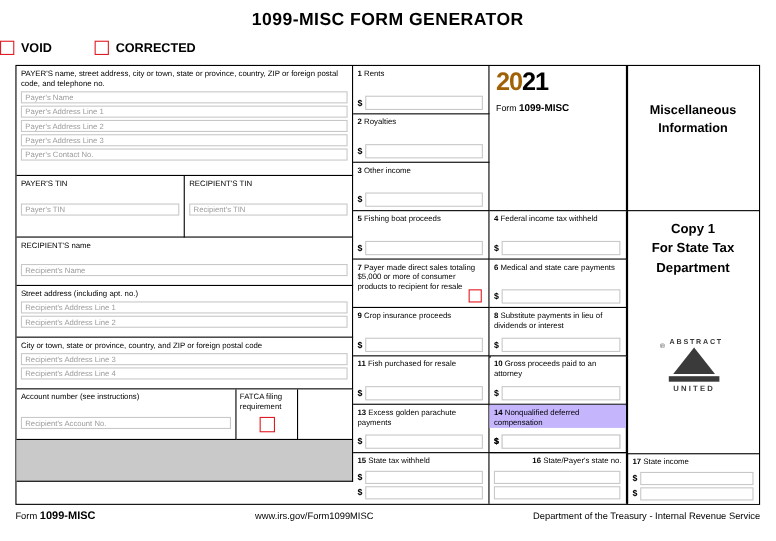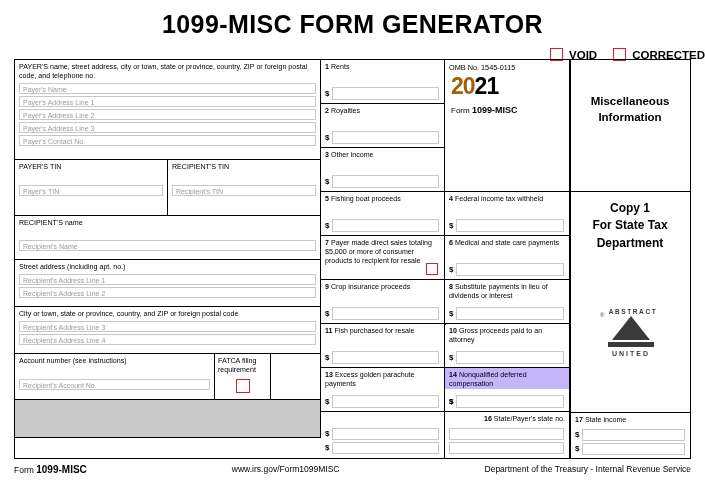--- a/index.html
+++ b/index.html
@@ -7,31 +7,31 @@
     width:705px;height:492px;
     background:#ffffff;
     font-family:"Liberation Sans", sans-serif;
     color:#000;
     overflow:hidden;
   }
   .page{position:relative;width:705px;height:492px;}
 
   .title{
     text-align:center;
-    font-size:25px;
+    font-size:16px;
     font-weight:bold;
     letter-spacing:.4px;
     padding-top:10px;
   }
 
   .checkrow{
     display:flex;
-    justify-content:flex-end;
+    justify-content:flex-start;
     align-items:center;
-    gap:16px;
+    gap:39px;
     margin-top:9px;
     font-size:11.5px;
     font-weight:bold;
   }
   .checkrow .ck{display:flex;align-items:center;gap:6px;}
   .redbox{
     width:11px;height:11px;
     border:1.6px solid #e11b22;
     background:#fff;
     display:inline-block;
@@ -283,32 +283,33 @@
     <div class="cell br bb" style="left:306px;top:308px;width:124px;height:44px;">
       <div class="lbl"><span class="num">13</span>
         <span>Excess golden parachute payments</span></div>
       <div class="dollarline">
           <span>$</span>
           <span class="db"></span>
         </div>
     </div>
 
     <div class="cell br" style="left:306px;top:352px;width:124px;height:46px;">
+      <div class="lbl"><span class="num">15</span>
+        <span>State tax withheld</span></div>
       <div style="position:absolute;left:4px;right:5px;top:16px;display:flex;align-items:center;font-size:8px;font-weight:bold;">
         <span>$</span>
         <span style="flex:1;border:1px solid #c8c8c8;height:10px;margin-left:3px;background:#fff;"></span>
       </div>
       <div style="position:absolute;left:4px;right:5px;top:30px;display:flex;align-items:center;font-size:8px;font-weight:bold;">
         <span>$</span>
         <span style="flex:1;border:1px solid #c8c8c8;height:10px;margin-left:3px;background:#fff;"></span>
       </div>
     </div>
 
     <div class="cell br bb" style="left:430px;top:0;width:125px;height:132px;">
-      <div class="lbl" style="font-size:7.3px;">OMB No. 1545-0115</div>
       <div class="year"><span class="g">20</span><span>21</span></div>
       <div class="formline">
         <span>Form</span> <b>1099-MISC</b>
       </div>
     </div>
 
     <div class="cell br bb" style="left:430px;top:132px;width:125px;height:44px;">
       <div class="lbl"><span class="num">4</span>
         <span>Federal income tax withheld</span></div>
       <div class="dollarline">

